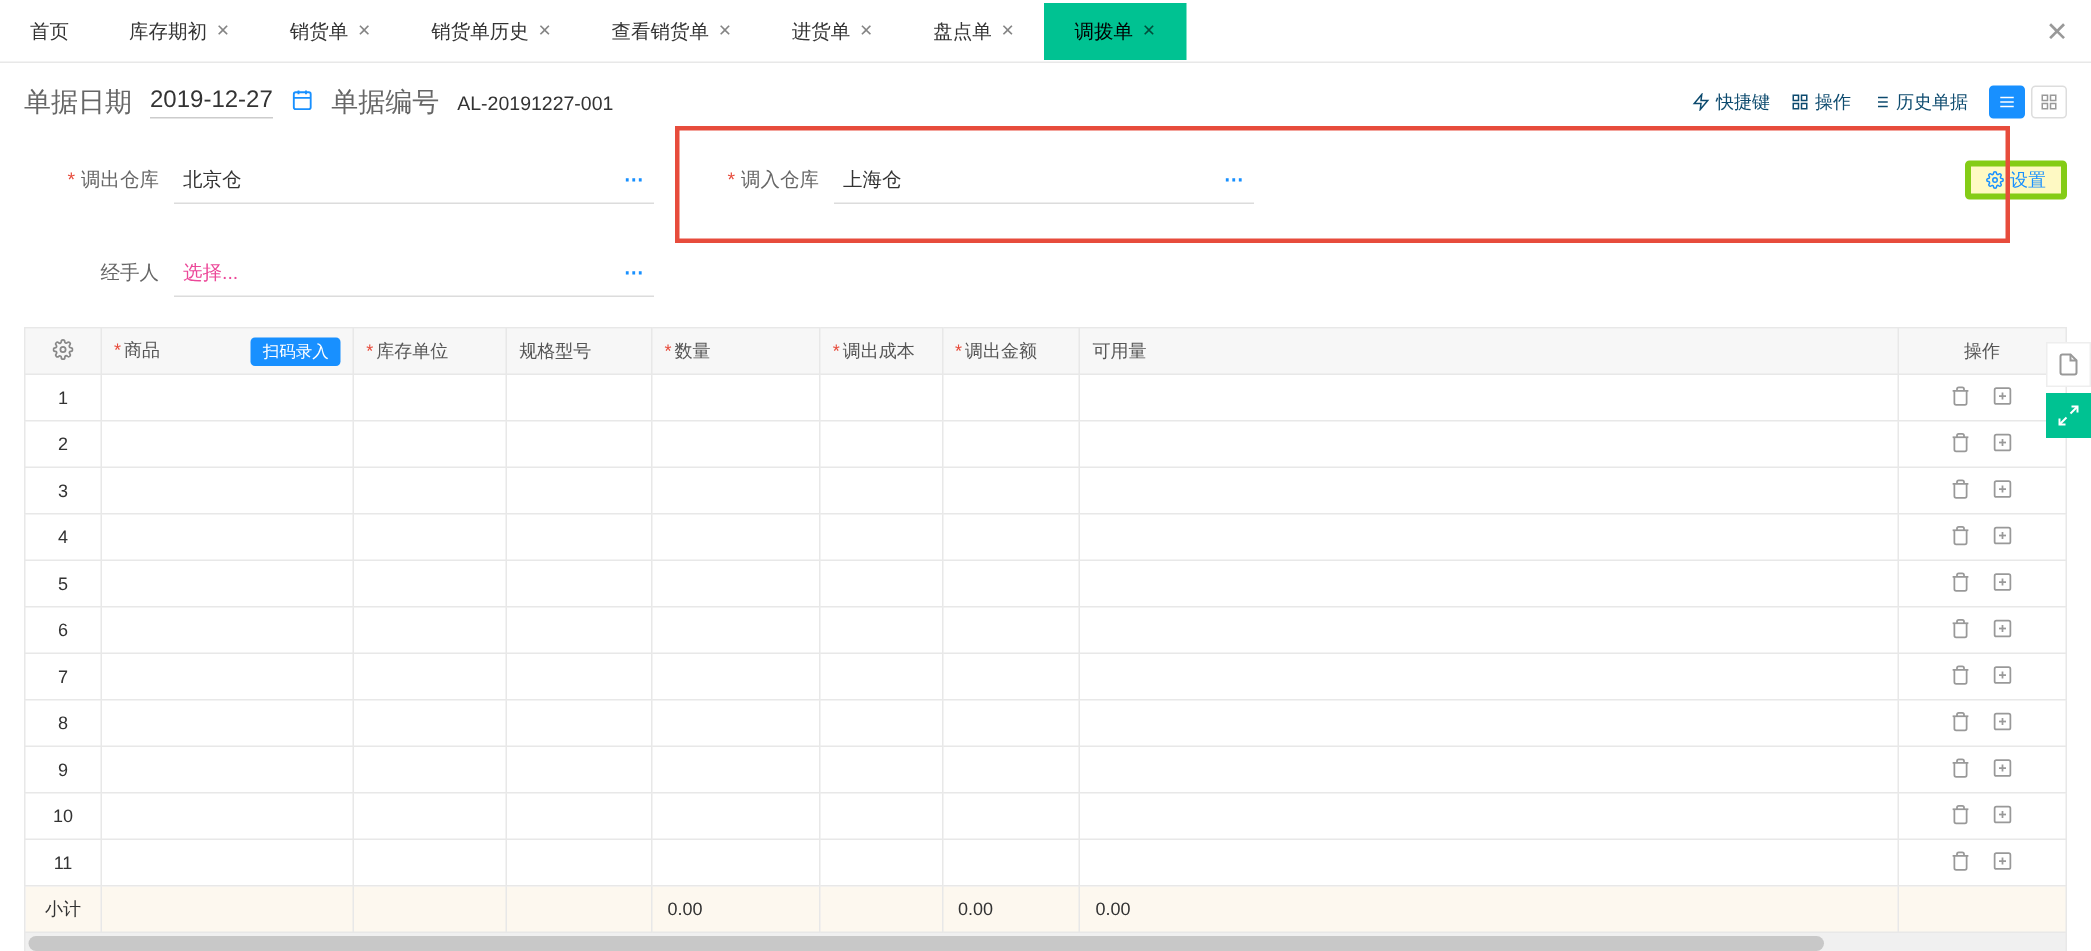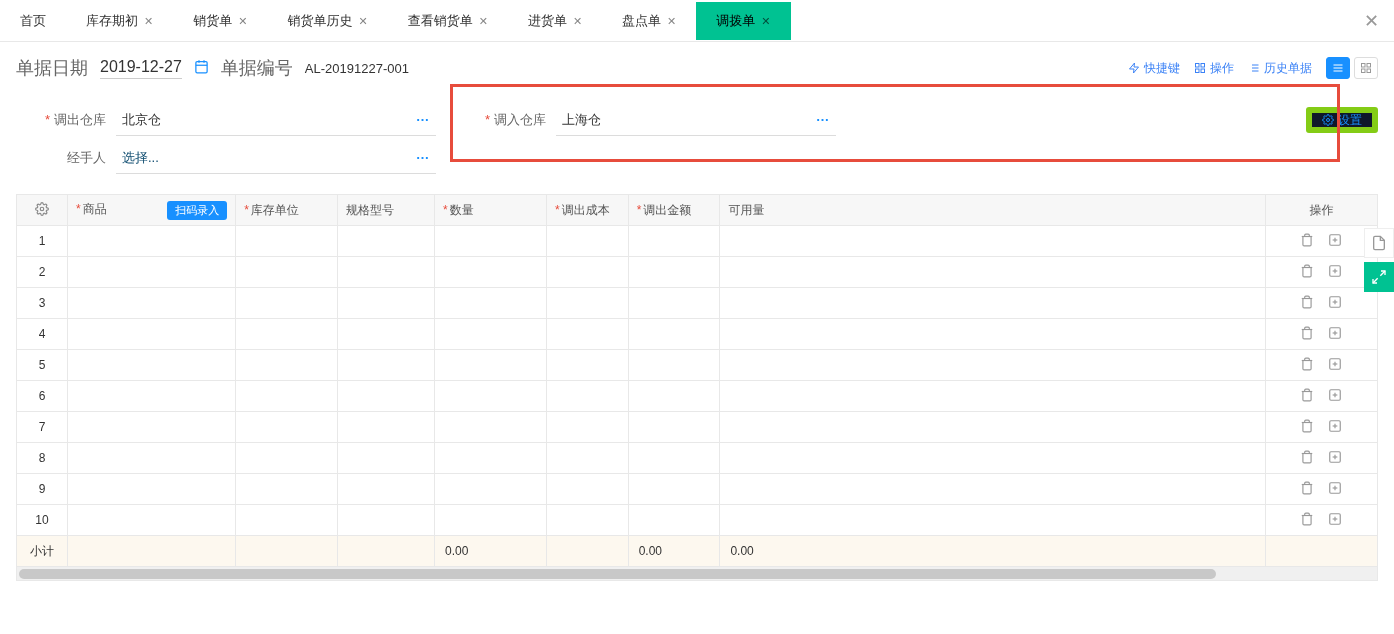--- a/index.html
+++ b/index.html
@@ -11,37 +11,37 @@
     .tab.active { background: #00c292; color: #000000; }
     .tab-close { font-size: 11px; opacity: 0.6; cursor: pointer; }
     .tabs-global-close { margin-left: auto; margin-right: 15px; font-size: 18px; cursor: pointer; color: #999; }
     
     
     .header-row { display: flex; align-items: center; padding: 14px 16px; gap: 12px; }
     .header-label { color: #666; font-size: 18px; }
     .header-date { font-size: 16px; color: #333; border-bottom: 1px solid #ccc; padding-bottom: 2px; }
     .calendar-icon { color: #1890ff; font-size: 15px; }
     .header-actions { margin-left: auto; display: flex; gap: 14px; align-items: center; }
-    .header-action { display: flex; align-items: center; gap: 4px; color: #3b82f6; cursor: pointer; font-size: 12px; }
+    .header-action { display: flex; align-items: center; gap: 4px; color: #0c4a6e; cursor: pointer; font-size: 12px; }
     .view-toggle { display: flex; gap: 4px; }
     .view-btn { width: 24px; height: 22px; border: 1px solid #ddd; border-radius: 3px; display: flex; align-items: center; justify-content: center; cursor: pointer; background: #fff; }
     .view-btn.active { background: #1890ff; color: #fff; border-color: #1890ff; }
     
     
     .form-area { padding: 10px 16px 20px; position: relative; }
     .form-row { display: flex; gap: 20px; }
     .form-field { display: flex; align-items: center; width: 420px; }
     .field-label { width: 100px; text-align: right; padding-right: 10px; color: #666; }
     .field-label .req { color: #e74c3c; margin-right: 4px; }
     .field-input { flex: 1; height: 32px; border: none; border-bottom: 1px solid #dcdcdc; display: flex; align-items: center; padding: 0 6px; position: relative; }
-    .field-input .placeholder { color: #0c4a6e; }
+    .field-input .placeholder { color: #ec4899; }
     .field-input .val { color: #333; }
     .chevron { margin-left: auto; color: #1890ff; }
     .dots { margin-left: auto; color: #1890ff; letter-spacing: 1px; font-weight: bold; cursor: pointer; }
-    .settings-btn { border: 6px solid #84cc16; color: #1890ff; padding: 4px 10px; border-radius: 3px; cursor: pointer; display: flex; align-items: center; gap: 4px; font-size: 12px; background: #0f172a; height: 26px; }
+    .settings-btn { border: 4px solid #84cc16; color: #1890ff; padding: 4px 10px; border-radius: 3px; cursor: pointer; display: flex; align-items: center; gap: 4px; font-size: 12px; background: #fef9c3; height: 26px; }
     
     .red-box { position: absolute; top: -10px; left: 450px; width: 890px; height: 78px; border: 3px solid #e74c3c; pointer-events: none; }
     
     
     .table-wrap { padding: 0 16px 10px; }
     .tbl { width: 100%; border-collapse: collapse; table-layout: fixed; }
     .tbl th, .tbl td { border: 1px solid #e8e8e8; height: 31px; padding: 0 8px; font-size: 12px; }
     .tbl th { background: #f7f7f7; font-weight: normal; text-align: left; color: #555; }
     .tbl th.center, .tbl td.center { text-align: center; }
     .col-gear { width: 50px; }
@@ -187,21 +187,21 @@
     <div style="display:flex;align-items:center;margin-left:auto">
       <button class="settings-btn">
         <svg width="12" height="12" viewBox="0 0 24 24" fill="none" stroke="currentColor" stroke-width="2">
             <circle cx="12" cy="12" r="3"></circle>
             <path d="M19.4 15a1.65 1.65 0 0 0 .33 1.82l.06.06a2 2 0 0 1 0 2.83 2 2 0 0 1-2.83 0l-.06-.06a1.65 1.65 0 0 0-1.82-.33 1.65 1.65 0 0 0-1 1.51V21a2 2 0 0 1-2 2 2 2 0 0 1-2-2v-.09A1.65 1.65 0 0 0 9 19.4a1.65 1.65 0 0 0-1.82.33l-.06.06a2 2 0 0 1-2.83 0 2 2 0 0 1 0-2.83l.06-.06a1.65 1.65 0 0 0 .33-1.82 1.65 1.65 0 0 0-1.51-1H3a2 2 0 0 1-2-2 2 2 0 0 1 2-2h.09A1.65 1.65 0 0 0 4.6 9a1.65 1.65 0 0 0-.33-1.82l-.06-.06a2 2 0 0 1 0-2.83 2 2 0 0 1 2.83 0l.06.06a1.65 1.65 0 0 0 1.82.33H9a1.65 1.65 0 0 0 1-1.51V3a2 2 0 0 1 2-2 2 2 0 0 1 2 2v.09a1.65 1.65 0 0 0 1 1.51 1.65 1.65 0 0 0 1.82-.33l.06-.06a2 2 0 0 1 2.83 0 2 2 0 0 1 0 2.83l-.06.06a1.65 1.65 0 0 0-.33 1.82V9a1.65 1.65 0 0 0 1.51 1H21a2 2 0 0 1 2 2 2 2 0 0 1-2 2h-.09a1.65 1.65 0 0 0-1.51 1z"></path>
           </svg>
         <span>设置</span>
       </button>
     </div>
   </div>
-  <div class="form-row" style="margin-top:6px">
+  <div class="form-row" style="margin-top:30px">
     <div class="form-field">
       <div class="field-label"><span>经手人</span></div>
       <div class="field-input">
         <span class="placeholder">选择...</span>
         <span class="dots">⋯</span>
       </div>
     </div>
   </div>
 </div>
 
@@ -449,20 +449,43 @@
                   <path d="M19 6v14a2 2 0 0 1-2 2H7a2 2 0 0 1-2-2V6m3 0V4a2 2 0 0 1 2-2h4a2 2 0 0 1 2 2v2"></path>
                 </svg></span>
               <span class="row-op-icon"><svg width="14" height="14" viewBox="0 0 24 24" fill="none" stroke="currentColor" stroke-width="2">
                   <rect x="3" y="3" width="18" height="18" rx="2"></rect>
                   <line x1="12" y1="8" x2="12" y2="16"></line>
                   <line x1="8" y1="12" x2="16" y2="12"></line>
                 </svg></span>
             </div>
           </td>
         </tr>
+        <tr>
+          <td class="center">11</td>
+          <td></td>
+          <td></td>
+          <td></td>
+          <td></td>
+          <td></td>
+          <td></td>
+          <td></td>
+          <td class="center">
+            <div class="row-ops">
+              <span class="row-op-icon"><svg width="14" height="14" viewBox="0 0 24 24" fill="none" stroke="currentColor" stroke-width="2">
+                  <polyline points="3 6 5 6 21 6"></polyline>
+                  <path d="M19 6v14a2 2 0 0 1-2 2H7a2 2 0 0 1-2-2V6m3 0V4a2 2 0 0 1 2-2h4a2 2 0 0 1 2 2v2"></path>
+                </svg></span>
+              <span class="row-op-icon"><svg width="14" height="14" viewBox="0 0 24 24" fill="none" stroke="currentColor" stroke-width="2">
+                  <rect x="3" y="3" width="18" height="18" rx="2"></rect>
+                  <line x1="12" y1="8" x2="12" y2="16"></line>
+                  <line x1="8" y1="12" x2="16" y2="12"></line>
+                </svg></span>
+            </div>
+          </td>
+        </tr>
       </tbody>
     <tfoot>
       <tr class="subtotal-row">
         <td class="center" colspan="1">小计</td>
         <td></td>
           <td></td>
           <td></td>
         <td class="num-r">0.00</td>
         <td></td>
         <td class="num-r">0.00</td>

